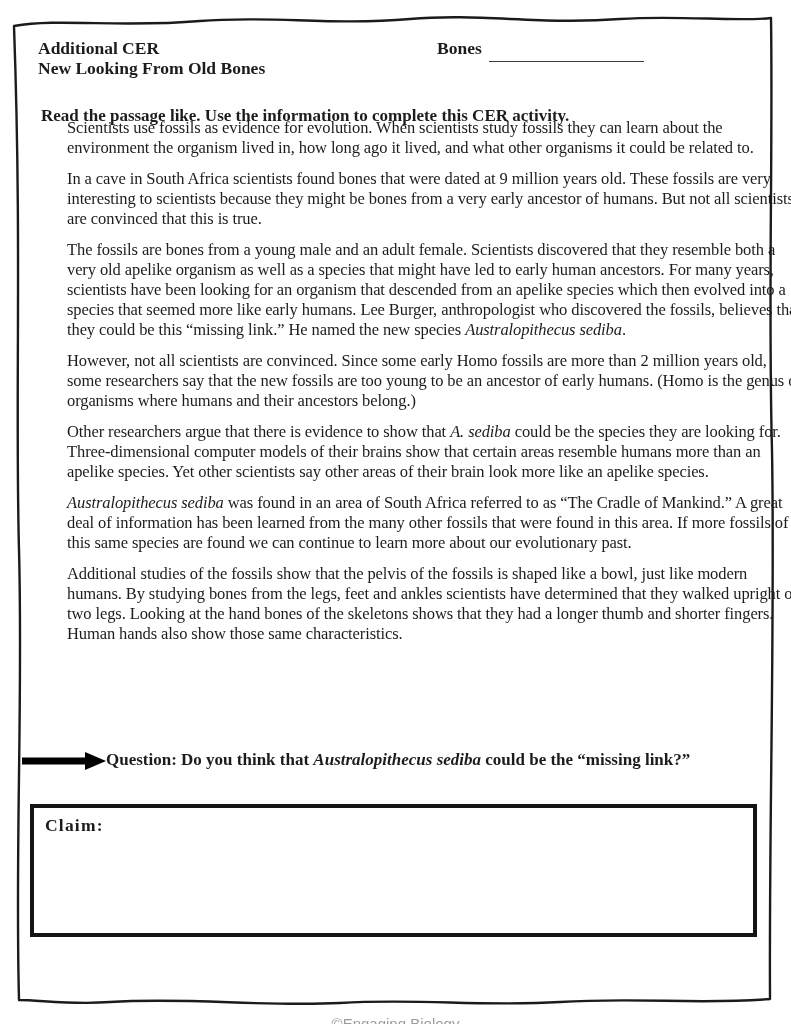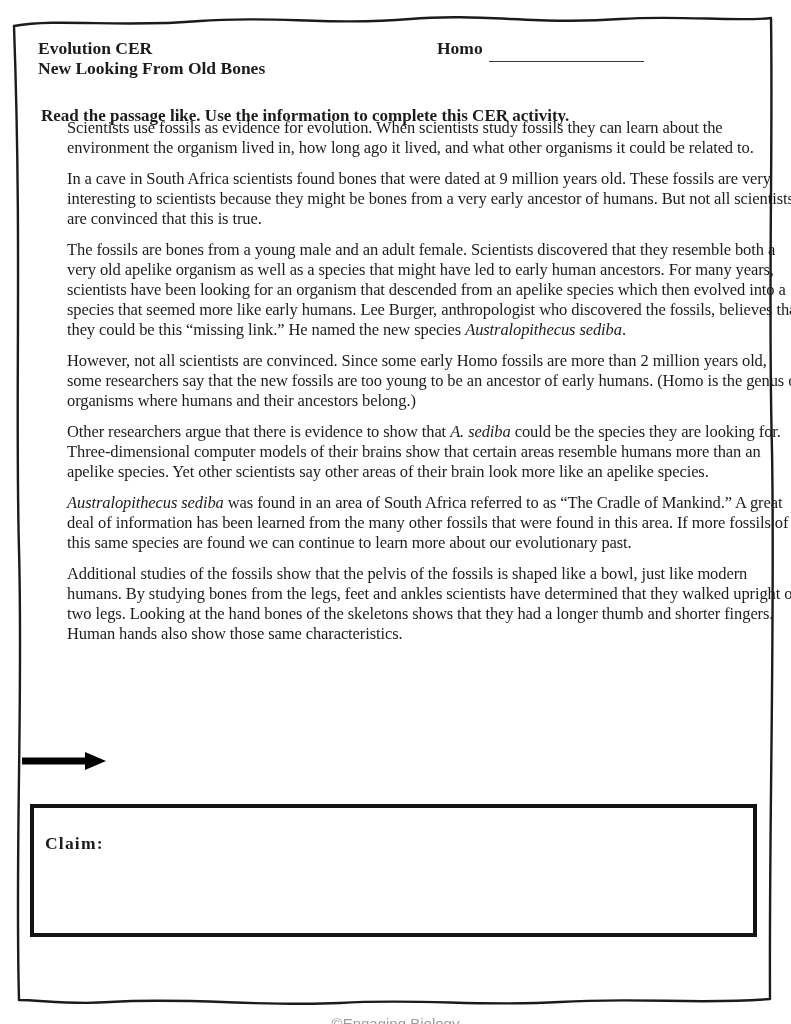--- a/index.html
+++ b/index.html
@@ -74,21 +74,21 @@
   .question-text { display: inline; }
   .claim-box {
     position: absolute;
     box-sizing: border-box;
     left: 30px; top: 804px;
     width: 727px; height: 133px;
     border: 4px solid #141414;
     background: #ffffff;
   }
   .claim-label {
-    margin: 25px 0 0 11px;
+    margin: 7px 0 0 11px;
     font-weight: bold;
     font-size: 17.5px;
     letter-spacing: 1.2px;
   }
   .claim-writing-area {
     position: absolute;
     left: 0; top: 34px; right: 0; bottom: 0;
   }
   .footer {
     position: absolute;
@@ -116,44 +116,45 @@
              C 775 620, 769 820, 770 999
              C 700 1005, 640 997, 560 1002
              C 480 1007, 420 998, 340 1003
              C 260 1007, 190 997, 110 1002
              C 72 1005, 40 1000, 19 1000
              C 15 850, 23 700, 19 550
              C 15 400, 22 250, 14 26 Z" fill="none" stroke="#1b1b1b" stroke-width="2.4" stroke-linejoin="round"></path>
   </svg>
 
   <div class="header-title">
-    <div>Evolution CER</div>
+    <div>Additional CER</div>
     <div>New Looking From Old Bones</div>
   </div>
 
-  <div class="name-row">Homo</div>
+  <div class="name-row">Bones</div>
   <div class="name-underline"></div>
 
   <div class="instruction">Read the passage like. Use the information to complete this CER activity.</div>
 
   <div class="passage">
       <p>Scientists use fossils as evidence for evolution. When scientists study fossils they can learn about the environment the organism lived in, how long ago it lived, and what other organisms it could be related to.</p>
       <p>In a cave in South Africa scientists found bones that were dated at 9 million years old. These fossils are very interesting to scientists because they might be bones from a very early ancestor of humans. But not all scientists are convinced that this is true.</p>
       <p>The fossils are bones from a young male and an adult female. Scientists discovered that they resemble both a very old apelike organism as well as a species that might have led to early human ancestors.  For many years, scientists have been looking for an organism that descended from an apelike species which then evolved into a species that seemed more like early humans. Lee Burger, anthropologist who discovered the fossils, believes that they could be this “missing link.” He named the new species <i>Australopithecus sediba</i>.</p>
       <p>However, not all scientists are convinced. Since some early Homo fossils are more than 2 million years old, some researchers say that the new fossils are too young to be an ancestor of early humans. (Homo is the genus of organisms where humans and their ancestors belong.)</p>
       <p>Other researchers argue that there is evidence to show that <i>A. sediba</i> could be the species they are looking for. Three-dimensional computer models of their brains show that certain areas resemble humans more than an apelike species. Yet other scientists say other areas of their brain look more like an apelike species.</p>
       <p><i>Australopithecus sediba</i> was found in an area of South Africa referred to as “The Cradle of Mankind.” A great deal of information has been learned from the many other fossils that were found in this area. If more fossils of this same species are found we can continue to learn more about our evolutionary past.</p>
       <p>Additional studies of the fossils show that the pelvis of the fossils is shaped like a bowl, just like modern humans. By studying bones from the legs, feet and ankles scientists have determined that they walked upright on two legs. Looking at the hand bones of the skeletons shows that they had a longer thumb and shorter fingers. Human hands also show those same characteristics.</p>
     </div>
 
   <div class="question-row">
     <svg class="arrow-icon" width="84" height="18" viewBox="0 0 84 18" xmlns="http://www.w3.org/2000/svg">
       <rect x="0" y="5.5" width="63" height="7" fill="#000"></rect>
       <polygon points="63,0 84,9 63,18" fill="#000"></polygon>
     </svg>
+    <span class="question-text">Question: Do you think that <i>Australopithecus sediba</i> could be the “missing link?”</span>
   </div>
 
   <div class="claim-box">
     <div class="claim-label">Claim:</div>
     <div class="claim-writing-area"></div>
   </div>
 
   <div class="footer">©Engaging Biology</div>
 
 </div>

